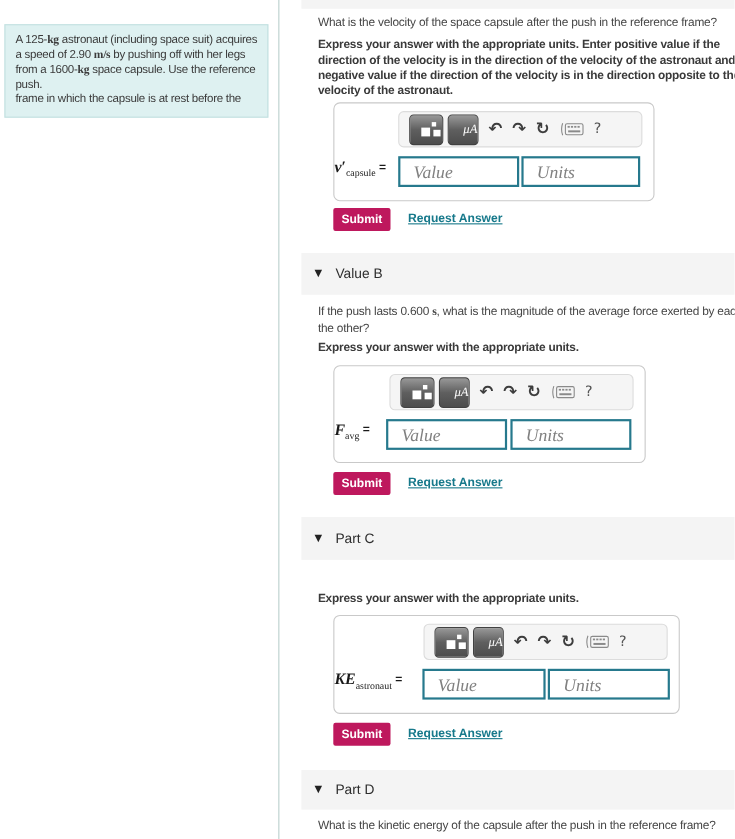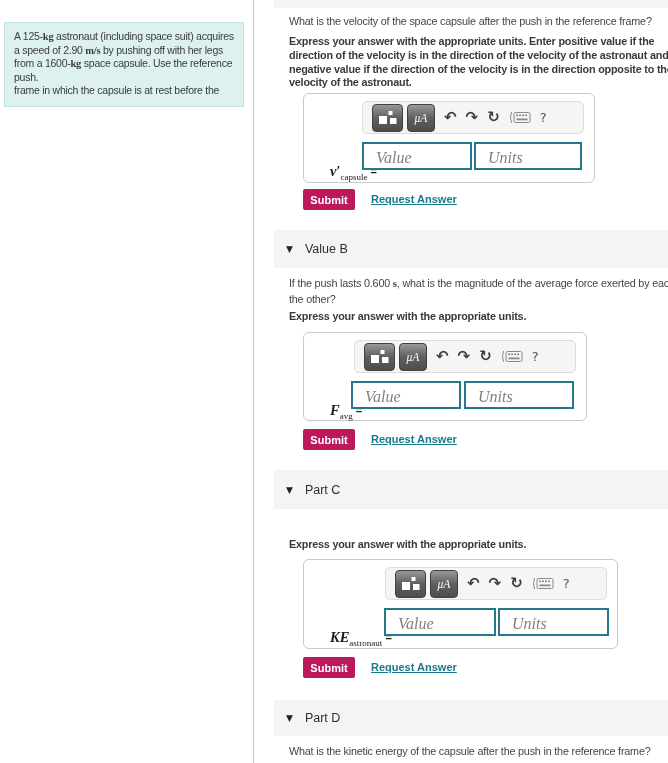--- a/index.html
+++ b/index.html
@@ -40,30 +40,30 @@
   .module{position:absolute;background:#fff;border:1px solid #c9c9c9;border-radius:6px;box-sizing:border-box;}
   #modA{left:303px;top:93px;width:292px;height:90px;}
   #modB{left:303px;top:332px;width:284px;height:89px;}
   #modC{left:303px;top:559px;width:315px;height:90px;}
 
   .toolbar{position:absolute;top:7px;right:10px;width:222px;height:33px;box-sizing:border-box;
     background:#f5f5f5;border:1px solid #dcdcdc;border-radius:5px;
     display:flex;align-items:center;gap:9px;padding:0 9px;}
   .tb-dark{box-sizing:border-box;border:1px solid #414141;border-radius:4px;
     background:linear-gradient(#989898 0%,#5f5f5f 50%,#4d4d4d 100%);
-    display:flex;align-items:center;justify-content:center;padding:0;cursor:pointer;}
+    display:flex;align-items:center;justify-content:flex-end;padding:0;cursor:pointer;}
   .tb-templates{width:31px;height:28px;margin-right:-5px;}
   .tb-units{width:28px;height:28px;font-family:"Liberation Serif",serif;font-style:italic;
     font-size:11.5px;color:#fff;}
   .tb-icon{font-family:"DejaVu Sans",sans-serif;font-size:15px;font-weight:bold;color:#3d3d3d;cursor:pointer;line-height:1;}
   .tb-help{font-size:13px;font-weight:normal;color:#555;}
   .tb-kbd{display:flex;align-items:center;cursor:pointer;}
 
-  .eqlabel{position:absolute;left:26px;top:50px;font-family:"Liberation Serif",serif;
-    font-size:14.5px;color:#1a1a1a;white-space:nowrap;margin-top:19px;}
+  .eqlabel{position:absolute;left:0;top:50px;font-family:"Liberation Serif",serif;
+    font-size:14.5px;color:#1a1a1a;white-space:nowrap;}
   .seg-sf{font-family:"Liberation Serif",serif;}
   .seg-it{font-style:italic;}
   .seg-b{font-weight:bold;}
   .seg-sub{font-size:9px;vertical-align:-4px;}
   .seg-sm{font-family:"Liberation Sans",sans-serif;font-size:11px;font-weight:bold;vertical-align:1px;}
 
   .val-input,.unit-input{position:absolute;top:48px;height:28px;box-sizing:border-box;
     border:2px solid #26798d;background:#fff;padding:4px 0 0 12px;
     font-family:"Liberation Serif",serif;font-style:italic;font-size:16px;color:#333;outline:none;}
   .val-input::placeholder,.unit-input::placeholder{color:#808080;font-style:italic;

